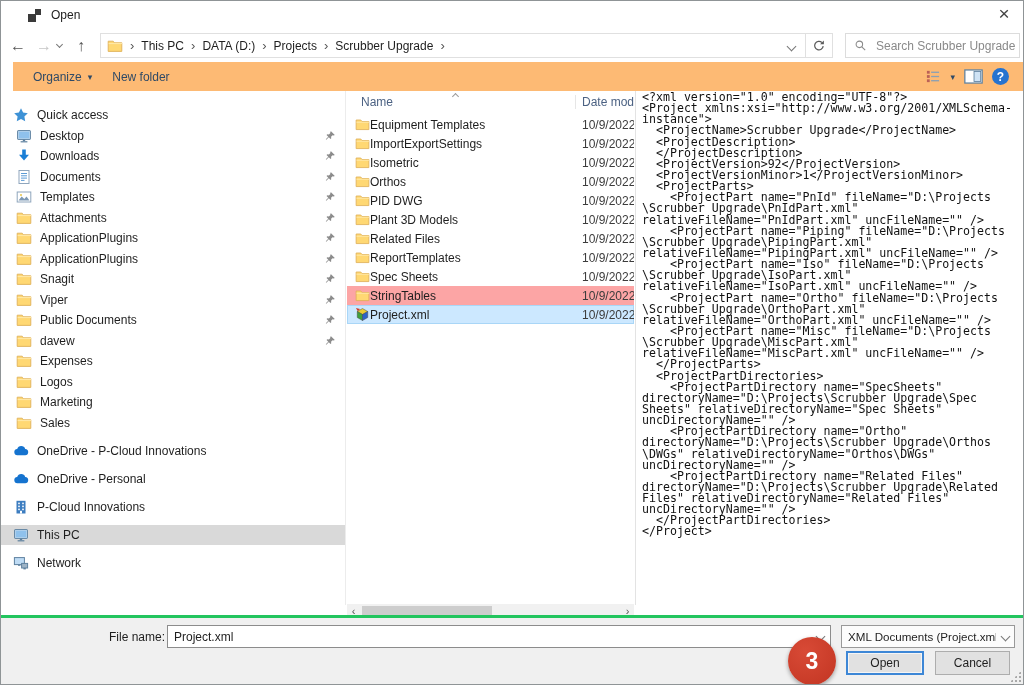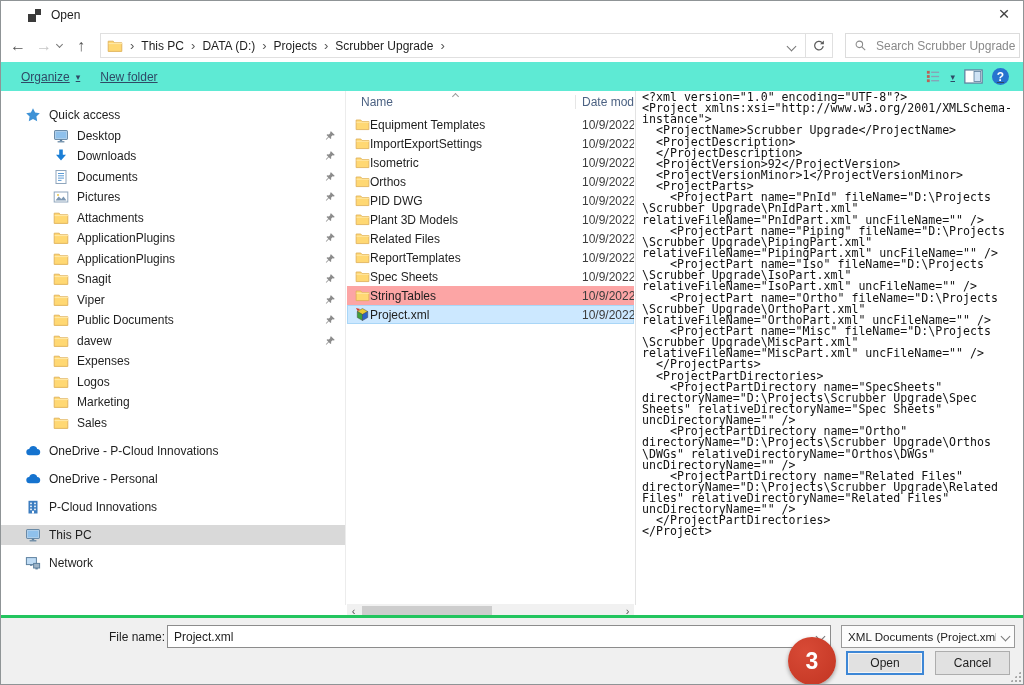--- a/index.html
+++ b/index.html
@@ -28,34 +28,34 @@
   .csep{color:#555;margin:0 7px;font-size:13px;}
   .crumb{color:#1e1e1e;white-space:nowrap;}
   .addr-chev{margin-left:auto;margin-right:10px;}
   .refreshbtn{width:27px;height:25px;border:1px solid #e0e0e0;border-left:0;display:flex;align-items:center;justify-content:center;box-sizing:border-box;}
   .refreshbtn svg{width:14px;height:14px;}
   .searchbox{margin-left:12px;width:175px;height:25px;border:1px solid #dcdcdc;display:flex;align-items:center;box-sizing:border-box;padding-left:8px;}
   .searchbox svg{width:13px;height:13px;flex:none;}
   .searchbox input{border:0;outline:0;flex:1;min-width:0;margin-left:7px;font:inherit;color:#333;}
   .searchbox input::placeholder{color:#8a8a8a;}
   
-  .cmdbar{position:absolute;left:0;top:61px;right:0;height:29px;background:#5eead4;display:flex;align-items:center;color:#2f4a66;text-decoration:underline;}
+  .cmdbar{position:absolute;left:12px;top:61px;right:0;height:29px;background:#fdba74;display:flex;align-items:center;color:#2f4a66;}
   .cmd{margin-left:20px;display:flex;align-items:center;gap:6px;cursor:default;}
   .cmd:first-child{margin-left:20px;}
   .tri{font-size:9px;color:#2f4a66;}
   .cmd-right{margin-left:auto;margin-right:14px;display:flex;align-items:center;gap:9px;}
   .cmd-right svg.vl{width:16px;height:15px;}
   .cmd-right svg.pv{width:19px;height:15px;}
   .helpbtn{width:17px;height:17px;border-radius:50%;background:#2673cf;color:#fff;font-weight:bold;
     font-size:12px;display:flex;align-items:center;justify-content:center;}
   
   .main{position:absolute;left:0;top:90px;right:0;height:528px;background:#fff;}
   .sidebar{position:absolute;left:0;top:0;width:345px;height:514px;padding-top:14px;box-sizing:border-box;border-right:1px solid #ececec;overflow:hidden;}
-  .sitem{height:20.5px;display:flex;align-items:center;padding-left:52px;}
-  .sitem.root{padding-left:24px;}
+  .sitem{height:20.5px;display:flex;align-items:center;padding-left:15px;}
+  .sitem.root{padding-left:12px;}
   .sitem.gap{margin-top:7.5px;}
   .sitem.selected{background:#d9d9d9;}
   .sitem .ic{width:16px;height:16px;flex:none;}
   .slabel{margin-left:8px;white-space:nowrap;}
   .pin{width:12px;height:12px;margin-left:auto;margin-right:9px;visibility:hidden;flex:none;}
   .sitem.pinned .pin{visibility:visible;}
   .filelist{position:absolute;left:346px;top:0;width:287px;height:528px;}
   .lheader{position:relative;height:22px;display:flex;align-items:center;color:#4c6283;}
   .hname{flex:1;padding-left:14px;}
   .hdate{width:52px;flex:none;border-left:1px solid #e6e6e6;padding-left:6px;overflow:hidden;white-space:nowrap;}
@@ -290,21 +290,21 @@
           </svg>
           <span class="slabel">Documents</span>
           <svg class="pin">
             <use href="#i-pin"></use>
           </svg>
         </div>
         <div class="sitem child pinned">
           <svg class="ic">
             <use href="#i-pictures"></use>
           </svg>
-          <span class="slabel">Pictures</span>
+          <span class="slabel">Templates</span>
           <svg class="pin">
             <use href="#i-pin"></use>
           </svg>
         </div>
         <div class="sitem child pinned">
           <svg class="ic">
             <use href="#i-folder"></use>
           </svg>
           <span class="slabel">Attachments</span>
           <svg class="pin">

